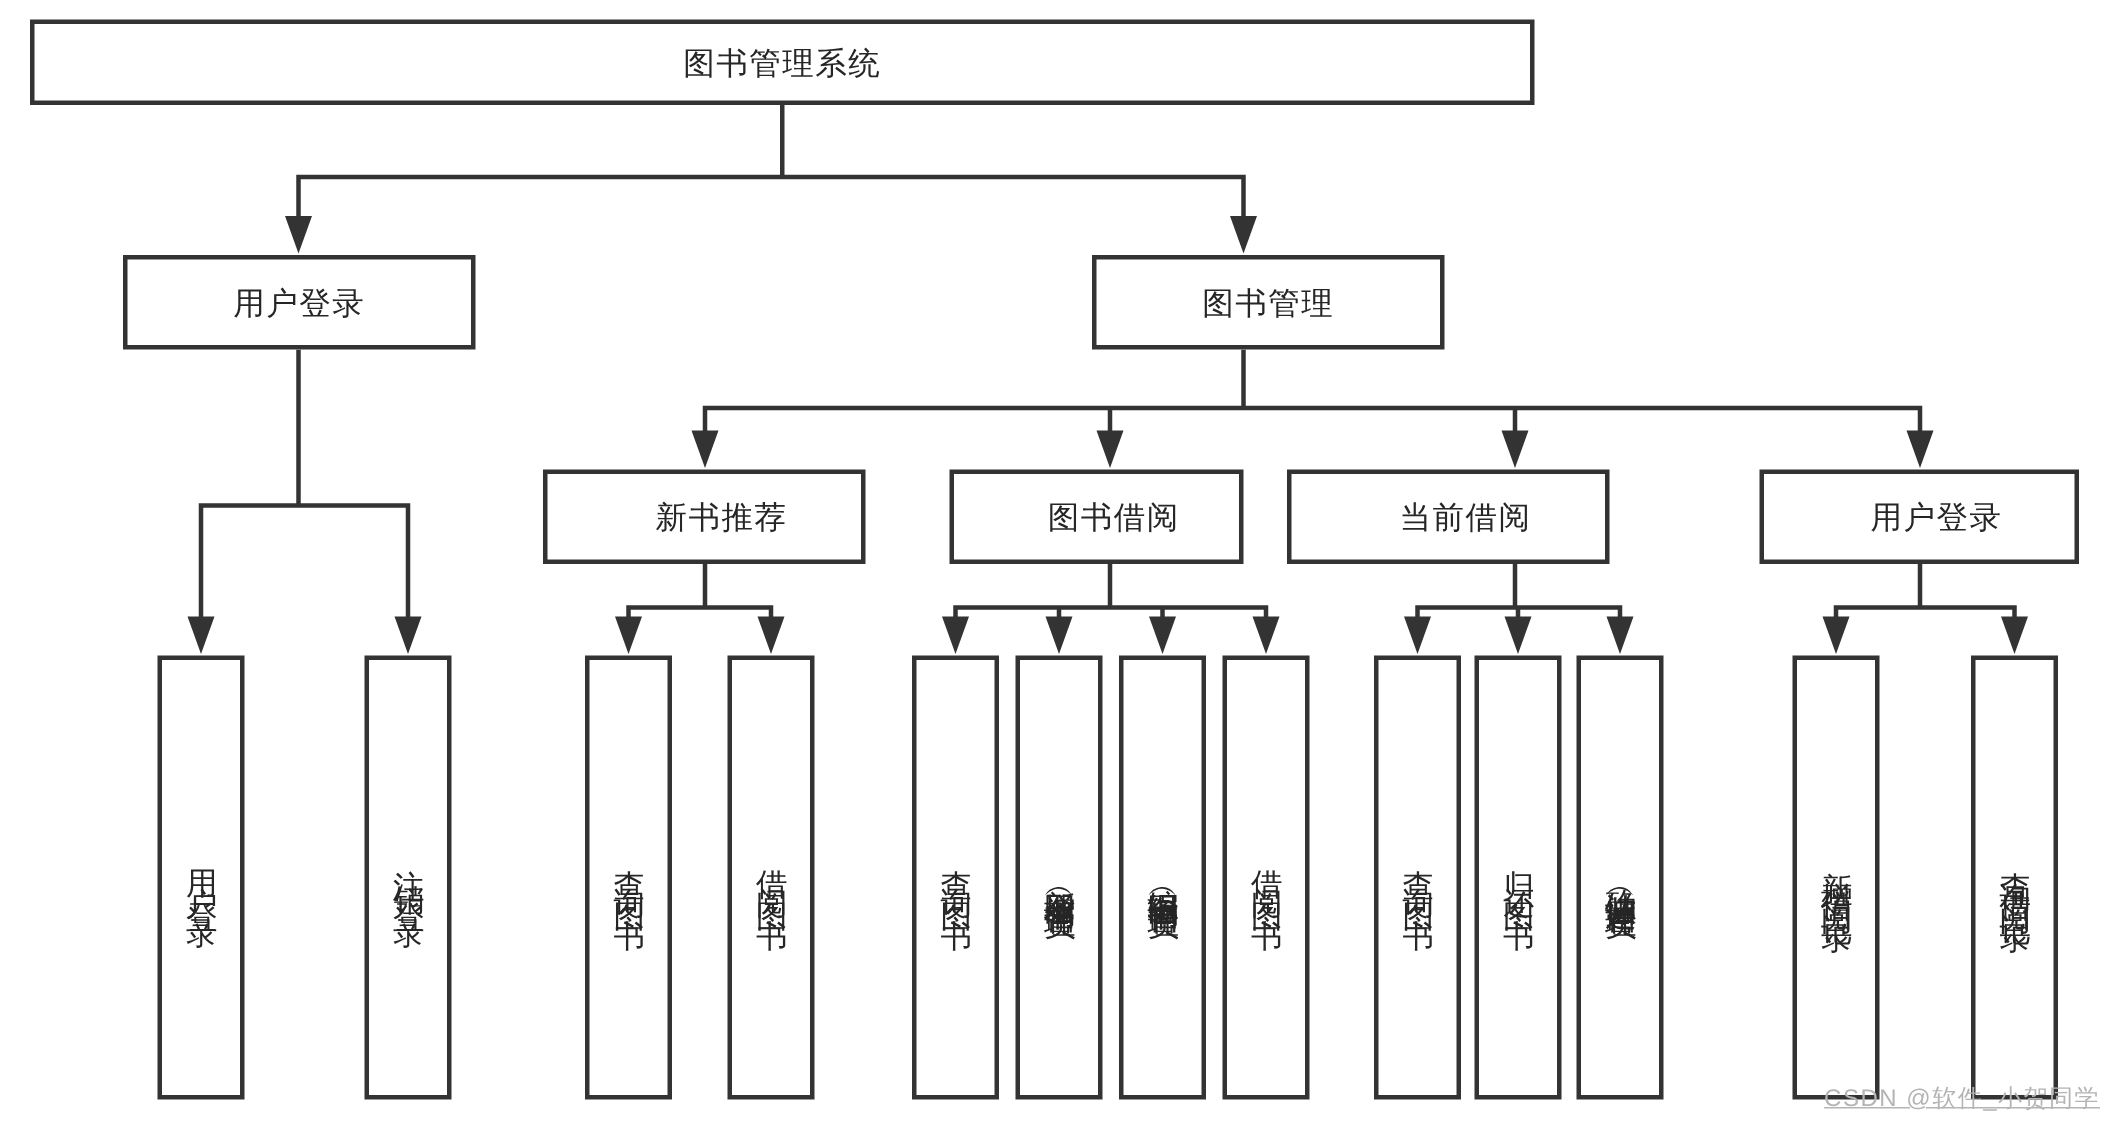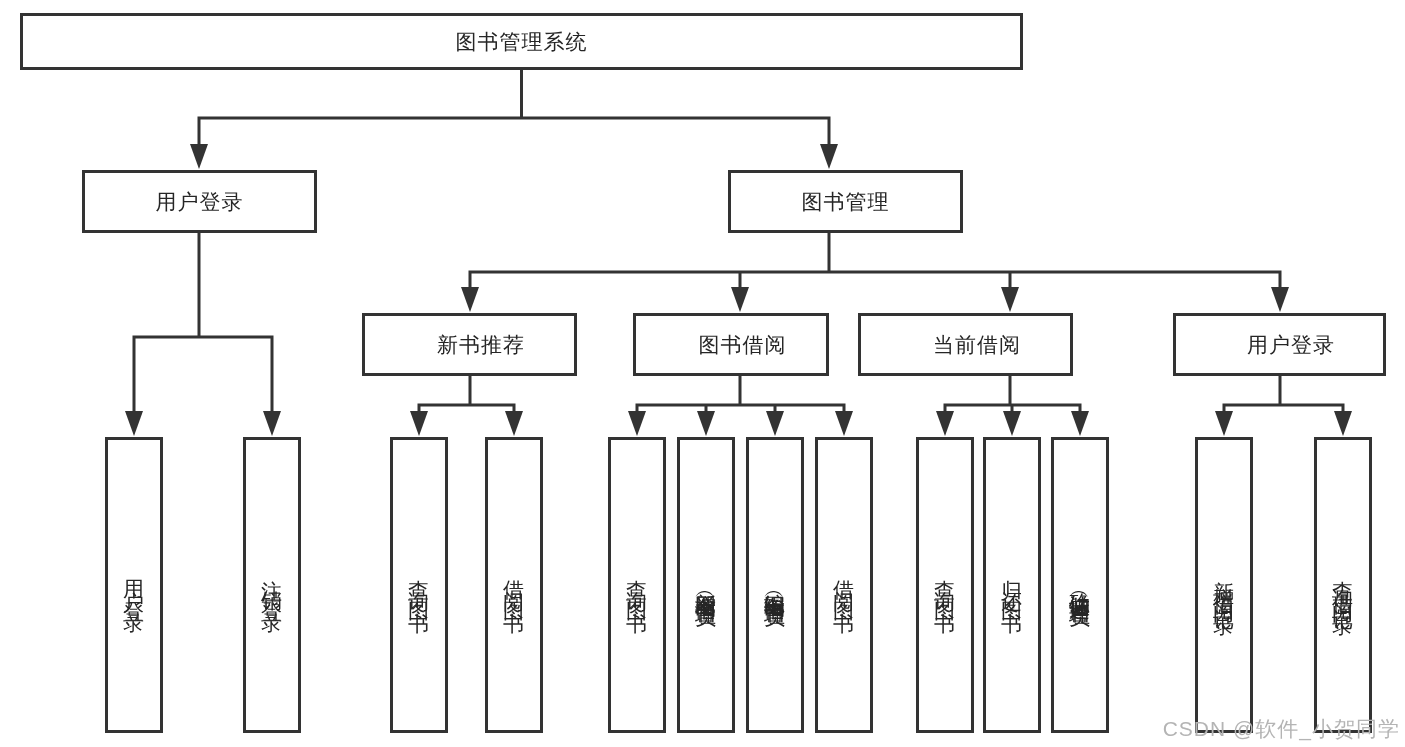--- a/index.html
+++ b/index.html
@@ -68,24 +68,25 @@
     line-height: 1;
   }
   .ls-wide  { letter-spacing: 11px; }
   .ls-mid   { letter-spacing: 7px; }
   .ls-tight { letter-spacing: 2px; }
 
   .watermark {
     position: absolute;
     right: 5px;
     bottom: 4px;
-    font-size: 21px;
+    font-size: 16px;
     color: var(--watermark);
     z-index: 5;
     letter-spacing: 1px;
+    text-decoration: underline;
   }
 </style>
 </head>
 <body>
 
 <div class="stage">
 
   <svg class="connectors" viewBox="0 0 1405 747" xmlns="http://www.w3.org/2000/svg">
 
     <path d="M521.5,70 V118 M199,118 H829 M199,116.5 V150 M829,116.5 V150"></path>

